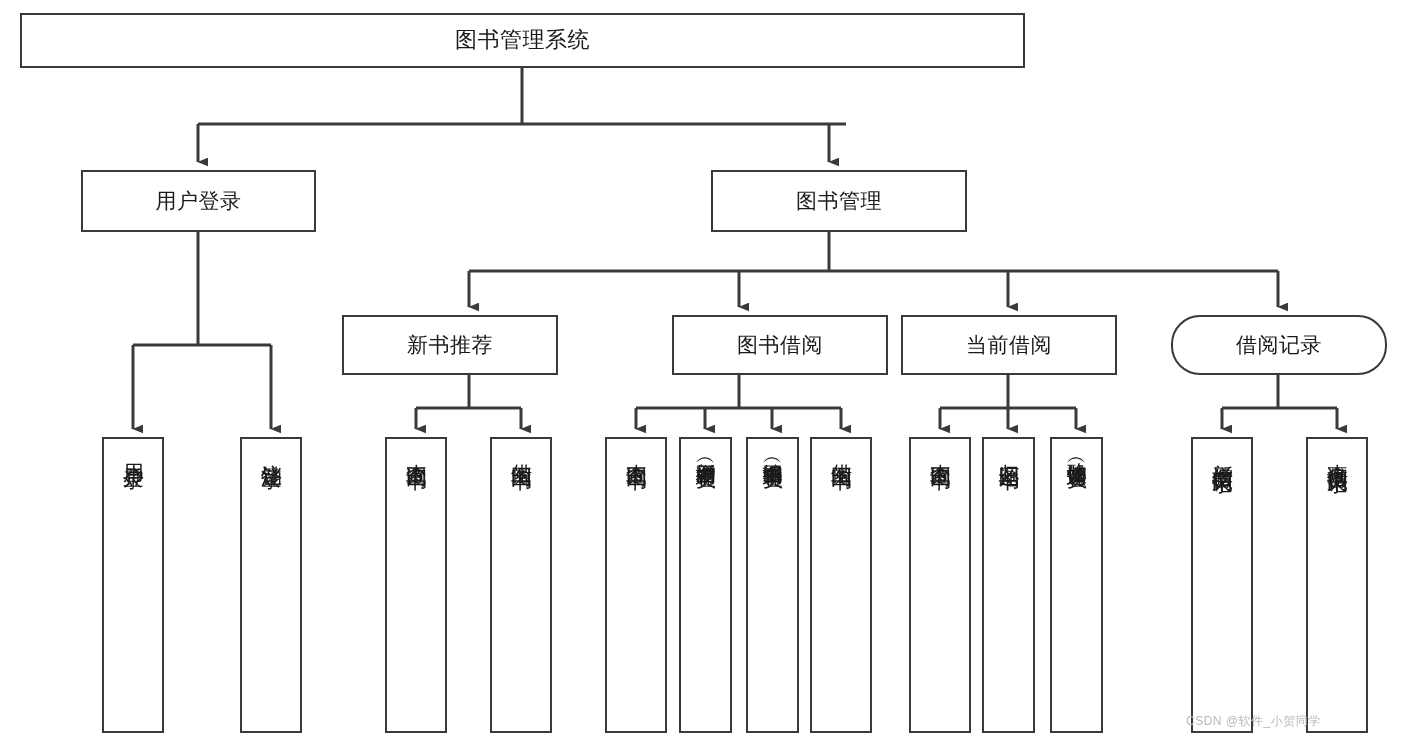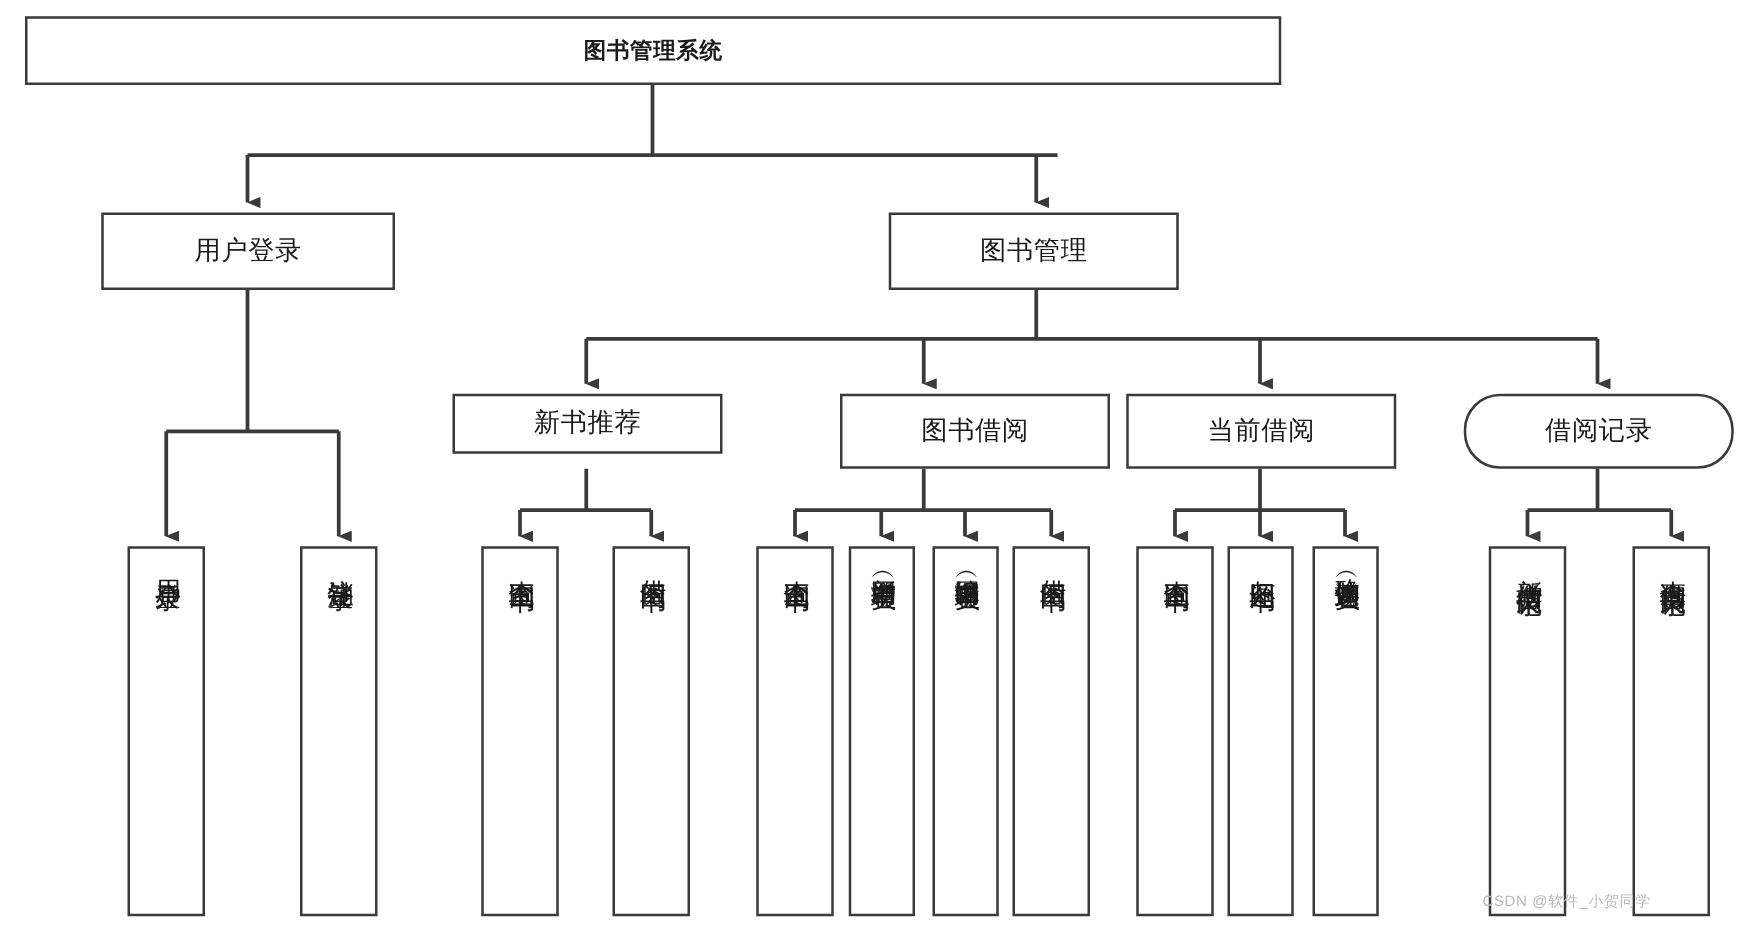--- a/index.html
+++ b/index.html
@@ -36,22 +36,21 @@
     justify-content: center;
     color: #1a1a1a;
   }
   .node-h {
     font-size: 21px;
     letter-spacing: 0.5px;
     line-height: 1.2;
     white-space: nowrap;
   }
   .node-root {
-    font-size: 18px;
-    font-weight: bold;
+    font-size: 22px;
   }
   .node-v {
     align-items: flex-start;
     justify-content: center;
     padding-top: 8px;
   }
   .vtext {
     writing-mode: vertical-rl;
     text-orientation: upright;
     font-size: 21px;
@@ -130,25 +129,25 @@
     </g>
   </svg>
 
   <div class="node node-h node-root" style="left:20px; top:13px; width:1005px; height:55px;">
     <span>图书管理系统</span>
   </div>
 
   <div class="node node-h" style="left:81px; top:170px; width:235px; height:62px;">
     <span>用户登录</span>
   </div>
-  <div class="node node-h" style="left:711px; top:170px; width:232px; height:62px;">
+  <div class="node node-h" style="left:711px; top:170px; width:256px; height:62px;">
     <span>图书管理</span>
   </div>
 
-  <div class="node node-h" style="left:362px; top:315px; width:216px; height:48px;">
+  <div class="node node-h" style="left:342px; top:315px; width:216px; height:60px;">
     <span>新书推荐</span>
   </div>
   <div class="node node-h" style="left:632px; top:315px; width:216px; height:60px;margin-left:40px;">
     <span>图书借阅</span>
   </div>
   <div class="node node-h" style="left:901px; top:315px; width:216px; height:60px;align-items:center;">
     <span>当前借阅</span>
   </div>
   <div class="node node-h" style="left:1171px; top:315px; width:216px; height:60px;border-radius:29px;">
     <span>借阅记录</span>

